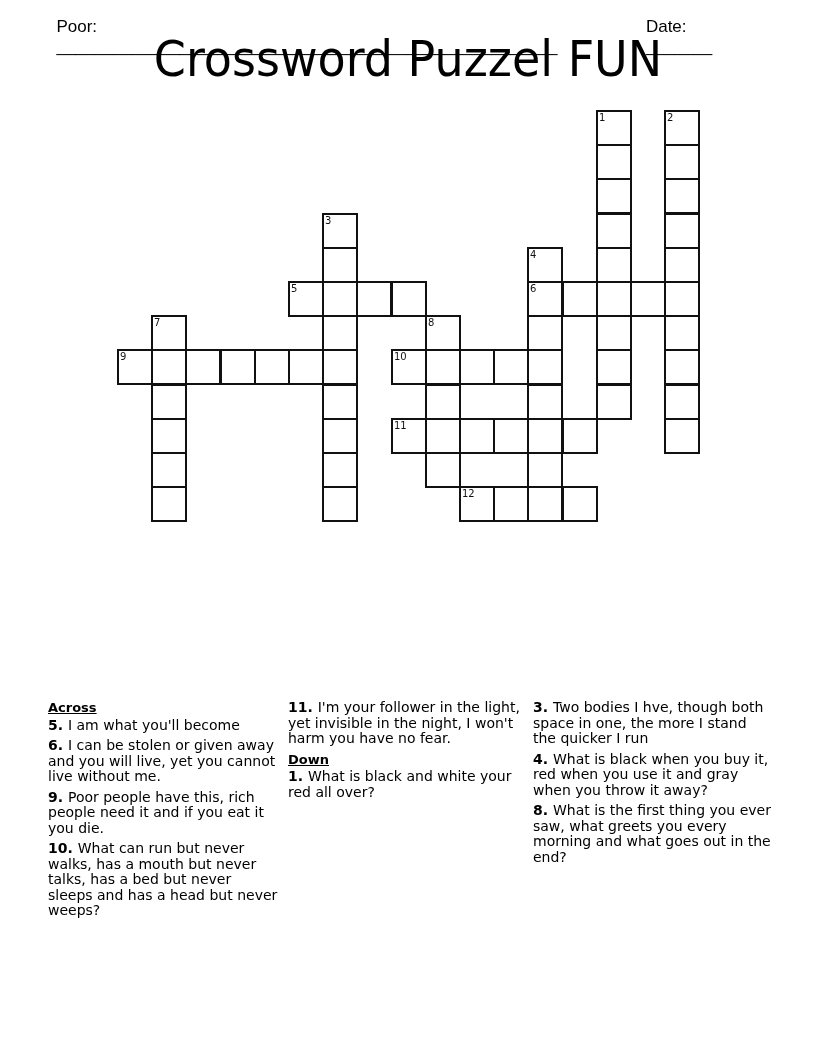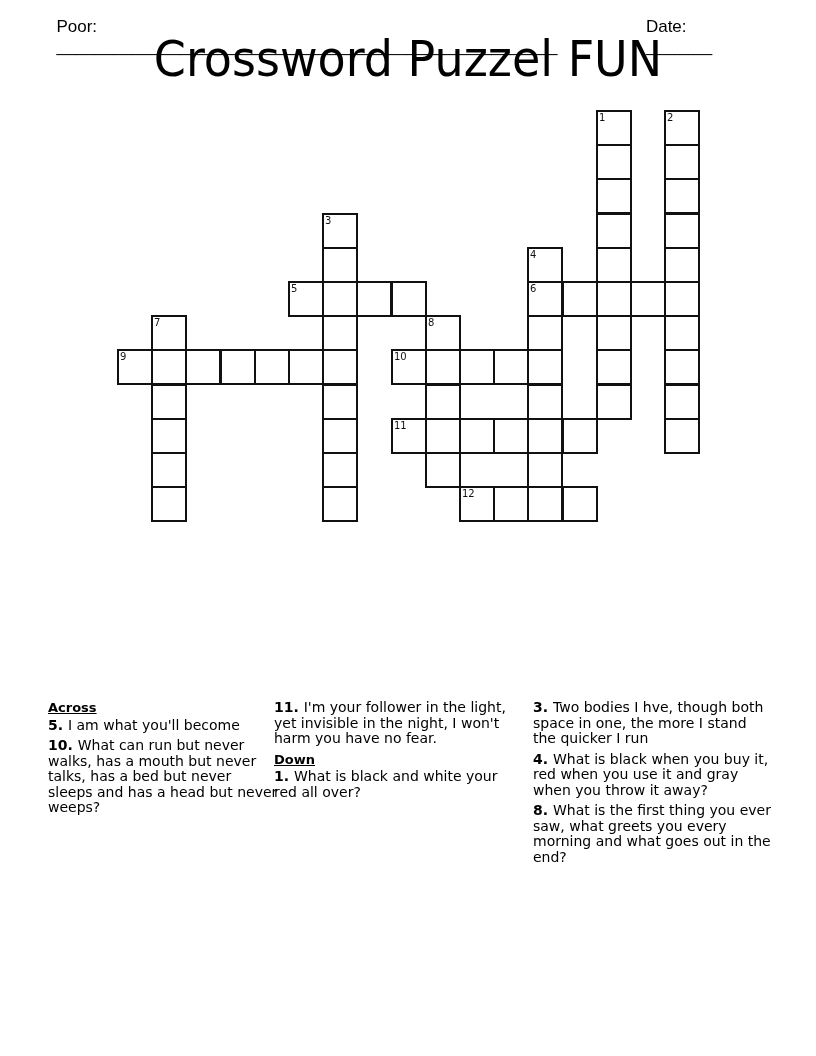--- a/index.html
+++ b/index.html
@@ -24,21 +24,21 @@
     font-size: 10px; line-height: 11px; color: #111;
   }
   .clues {
     position: absolute; top: 700px; font-family: "DejaVu Sans", sans-serif;
     font-size: 14px; line-height: 15.5px;
   }
   .clues .hdr { font-weight: bold; text-decoration: underline; font-size: 13px; margin-bottom: 2px; }
   .clues .clue { margin-bottom: 5px; }
   .clues .clue b { font-weight: bold; }
   .col1 { left: 48px; width: 230px; }
-  .col2 { left: 274px; width: 235px; }
+  .col2 { left: 288px; width: 235px; }
   .col3 { left: 533px; width: 240px; }
 </style>
 </head>
 <body>
 
 <div class="header-line">
   <span>Poor:</span>
   <span>_____________________________________________________</span>
   <span class="date">
     <span>Date:</span>
@@ -138,20 +138,22 @@
     <div class="cell" style="left: 459px; top: 486px; width: 36px; height: 36px;">
       <span class="num">12</span>
     </div>
     <div class="cell" style="left: 493px; top: 486px; width: 36px; height: 36px;"></div>
     <div class="cell" style="left: 562px; top: 486px; width: 36px; height: 36px;"></div>
   </div>
 
 <div class="clues col1">
   <div class="hdr">Across</div>
   <div class="clue"><b>5</b><b>. </b><span>I am what you'll become</span></div>
+  <div class="clue"><b>6</b><b>. </b><span>I can be stolen or given away and you will live, yet you cannot live without me.</span></div>
+  <div class="clue"><b>9</b><b>. </b><span>Poor people have this, rich people need it and if you eat it you die.</span></div>
   <div class="clue"><b>10</b><b>. </b><span>What can run but never walks, has a mouth but never talks, has a bed but never sleeps and has a head but never weeps?</span></div>
 </div>
 
 <div class="clues col2">
   <div class="clue"><b>11</b><b>. </b><span>I'm your follower in the light, yet invisible in the night, I won't harm you have no fear.</span></div>
   <div class="hdr">Down</div>
   <div class="clue"><b>1</b><b>. </b><span>What is black and white your red all over?</span></div>
 </div>
 
 <div class="clues col3">

